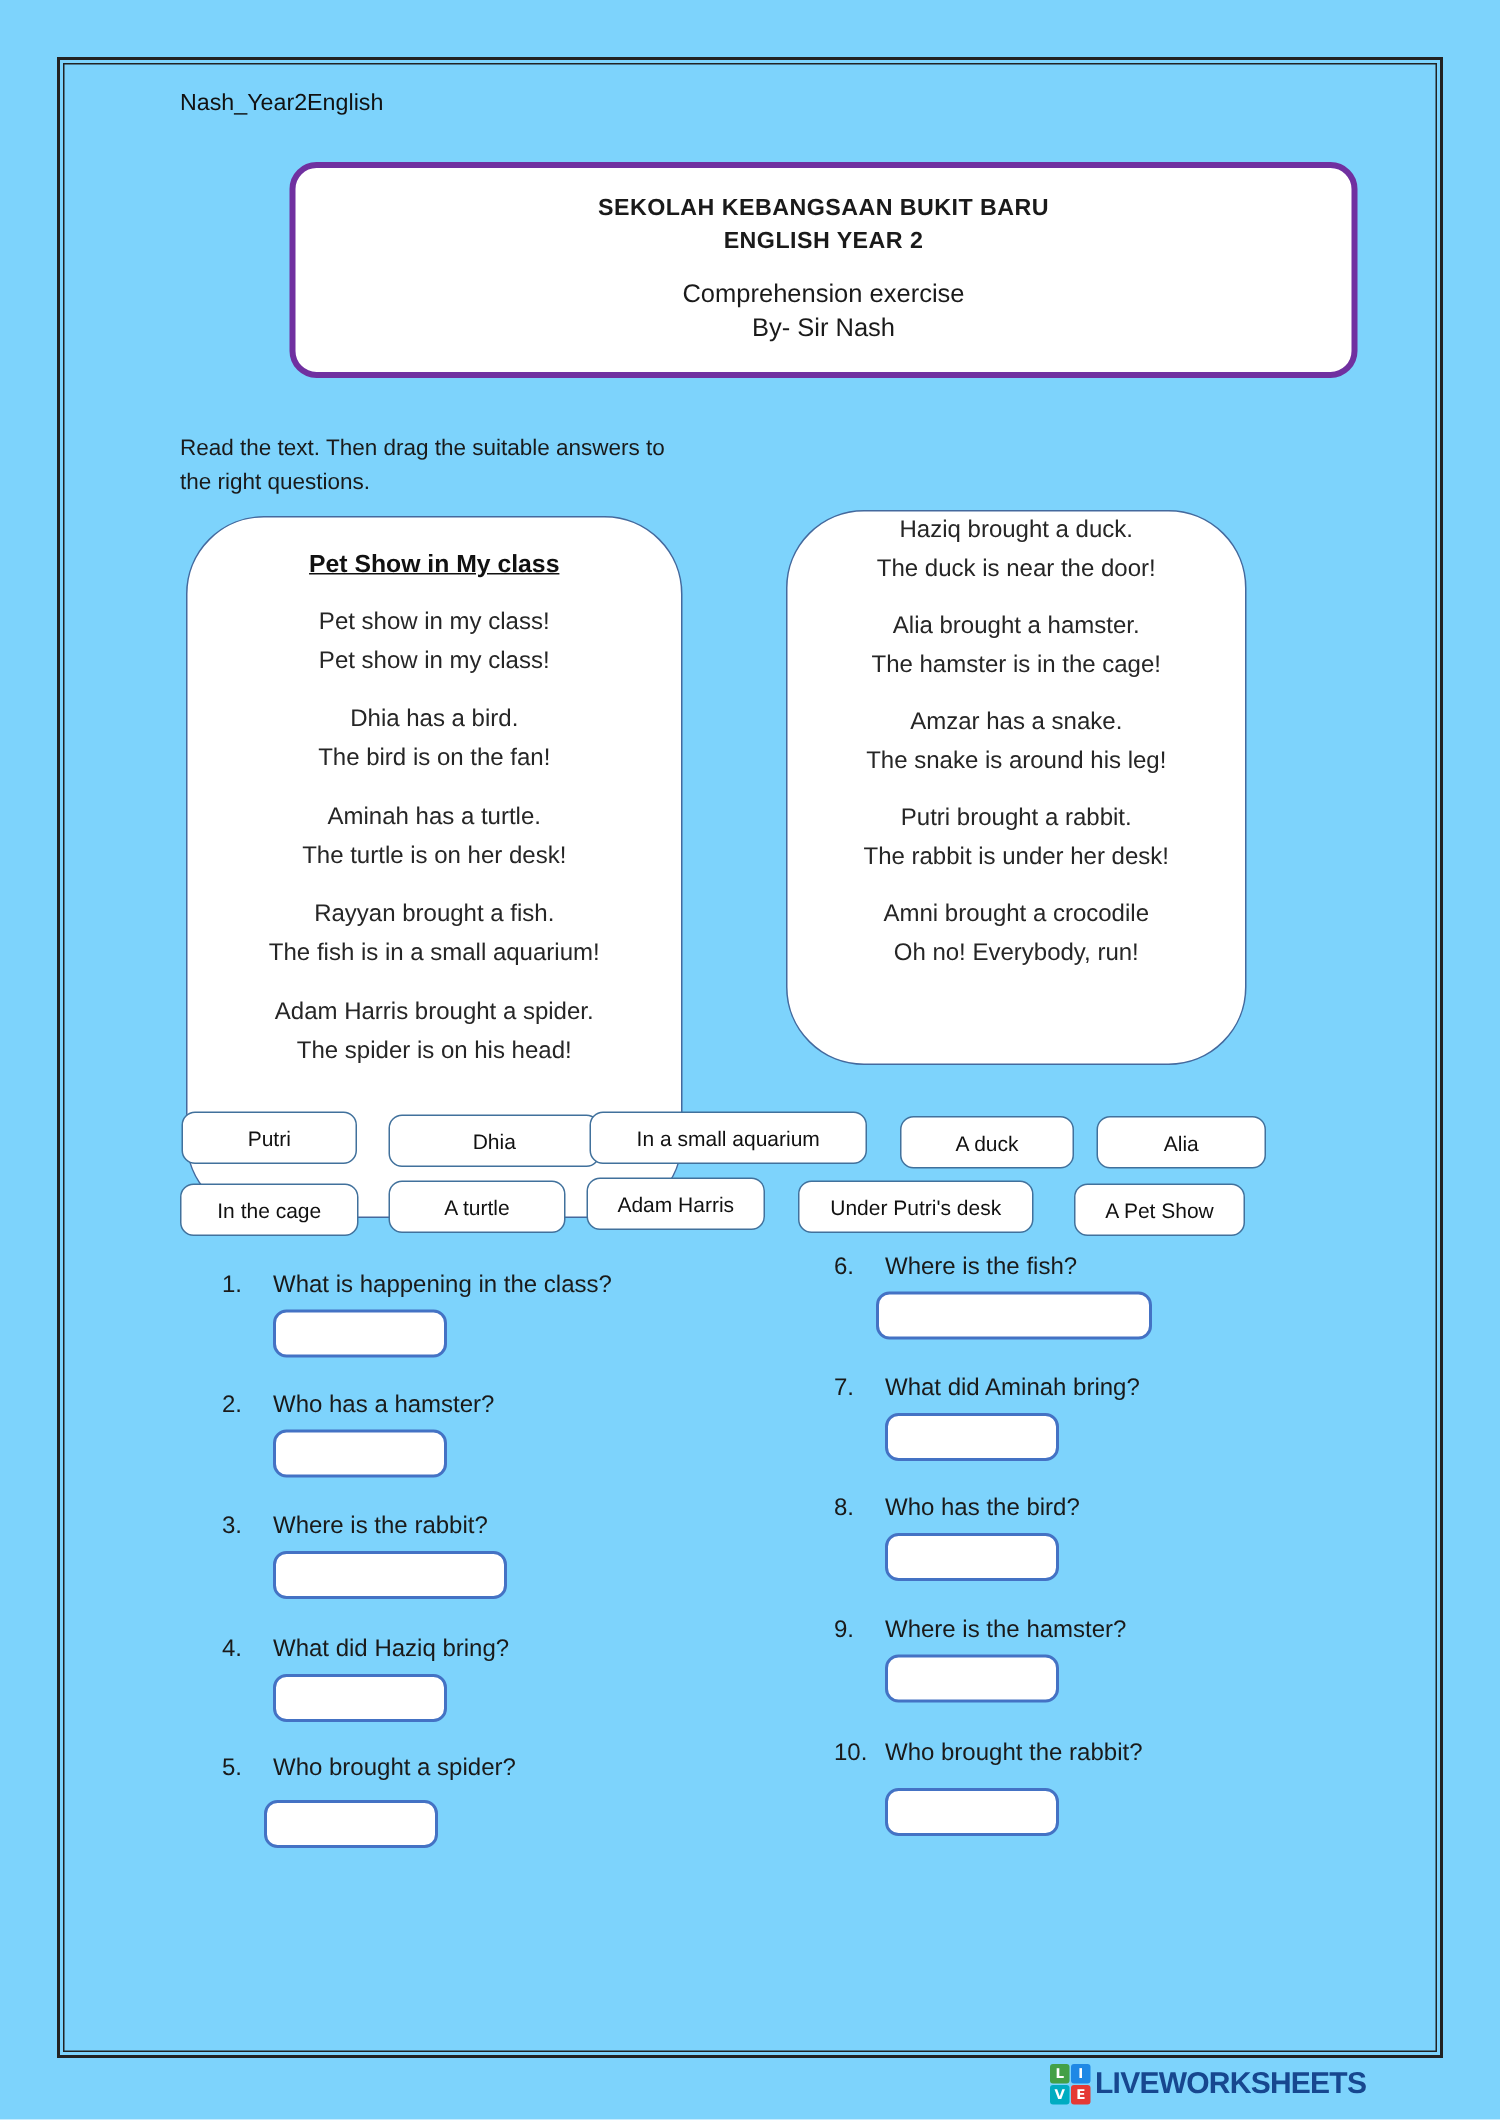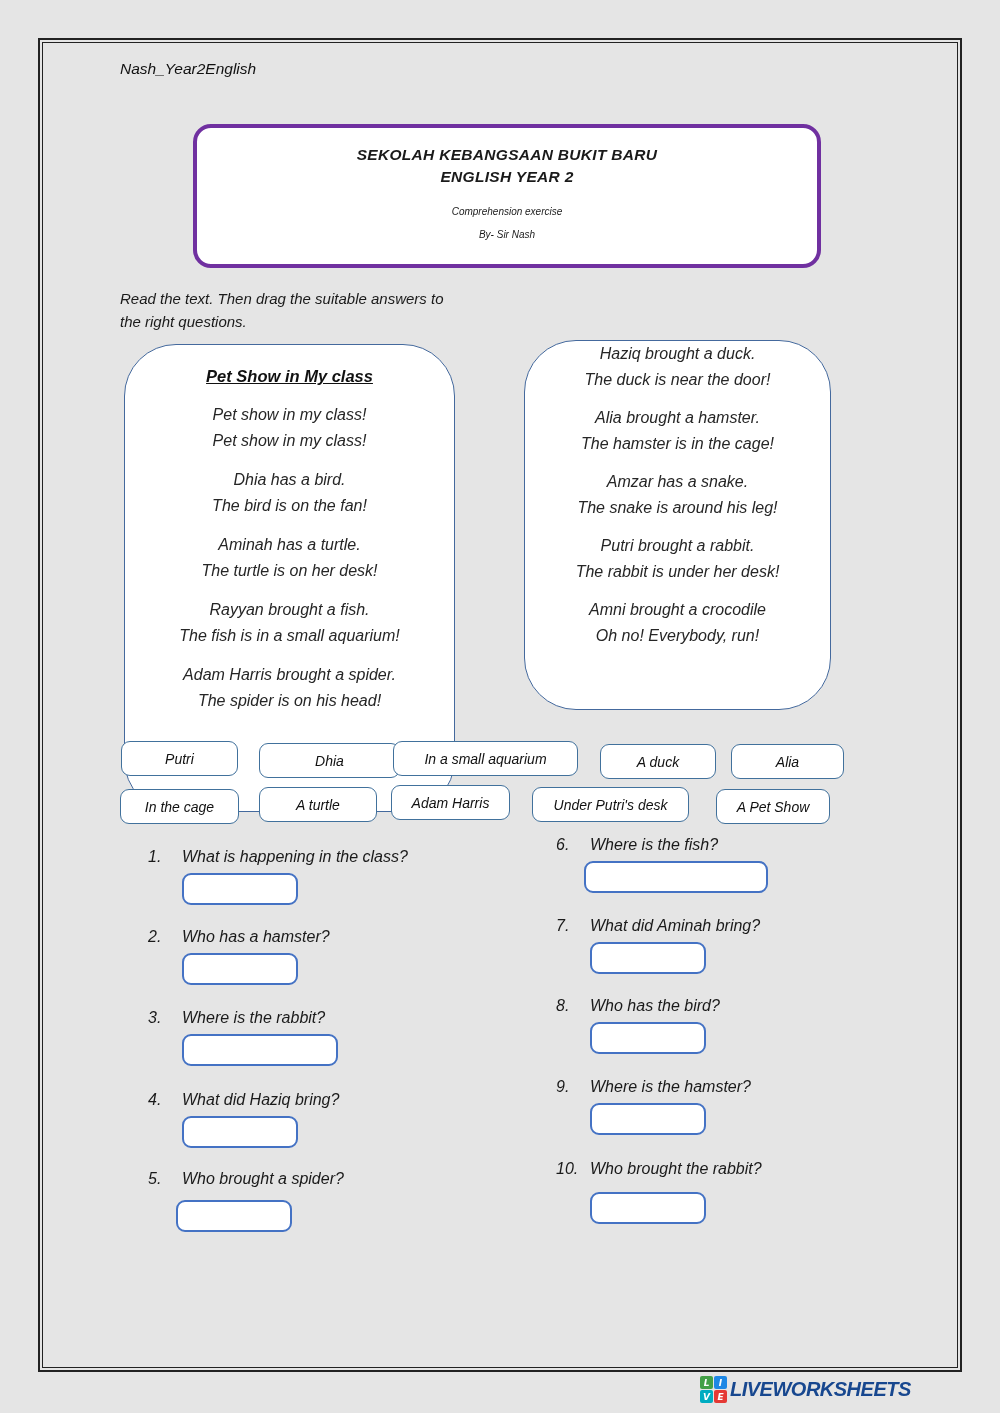--- a/index.html
+++ b/index.html
@@ -1,25 +1,24 @@
 <!DOCTYPE html>
 <html><head>
 <meta charset="utf-8">
 <style>
   * { margin: 0; padding: 0; box-sizing: border-box; }
   html, body { background: #ffffff; }
   .page {
     position: relative;
     width: 1000px;
     height: 1413px;
-    background: #e5e5e5;
+    background: #7dd3fc;
     font-family: "Liberation Sans", "DejaVu Sans", sans-serif;
     color: #1a1a1a;
     overflow: hidden;
-    font-style: italic;
   }
   
   .frame {
     position: absolute;
     left: 38px; top: 38px;
     width: 924px; height: 1334px;
     border: 2px solid #222;
   }
   .frame-inner {
     position: absolute;
@@ -28,30 +27,30 @@
   }
   .author-tag {
     position: absolute;
     left: 120px; top: 60px;
     font-size: 15.5px;
     color: #111;
   }
   
   .header-card {
     position: absolute;
-    left: 193px; top: 124px;
-    width: 628px; height: 144px;
+    left: 193px; top: 108px;
+    width: 712px; height: 144px;
     border: 4px solid #7030A0;
     border-radius: 18px;
     background: #fff;
     text-align: center;
     padding-top: 16px;
   }
   .header-card .h-bold { font-weight: bold; font-size: 15.5px; line-height: 22px; letter-spacing: .3px; }
-  .header-card .h-reg  { font-size: 10px; line-height: 23px; }
+  .header-card .h-reg  { font-size: 17px; line-height: 23px; }
   .header-gap { height: 12px; }
   .instructions {
     position: absolute;
     left: 120px; top: 287px;
     width: 380px;
     font-size: 15px;
     line-height: 23px;
   }
   
   .passage {

